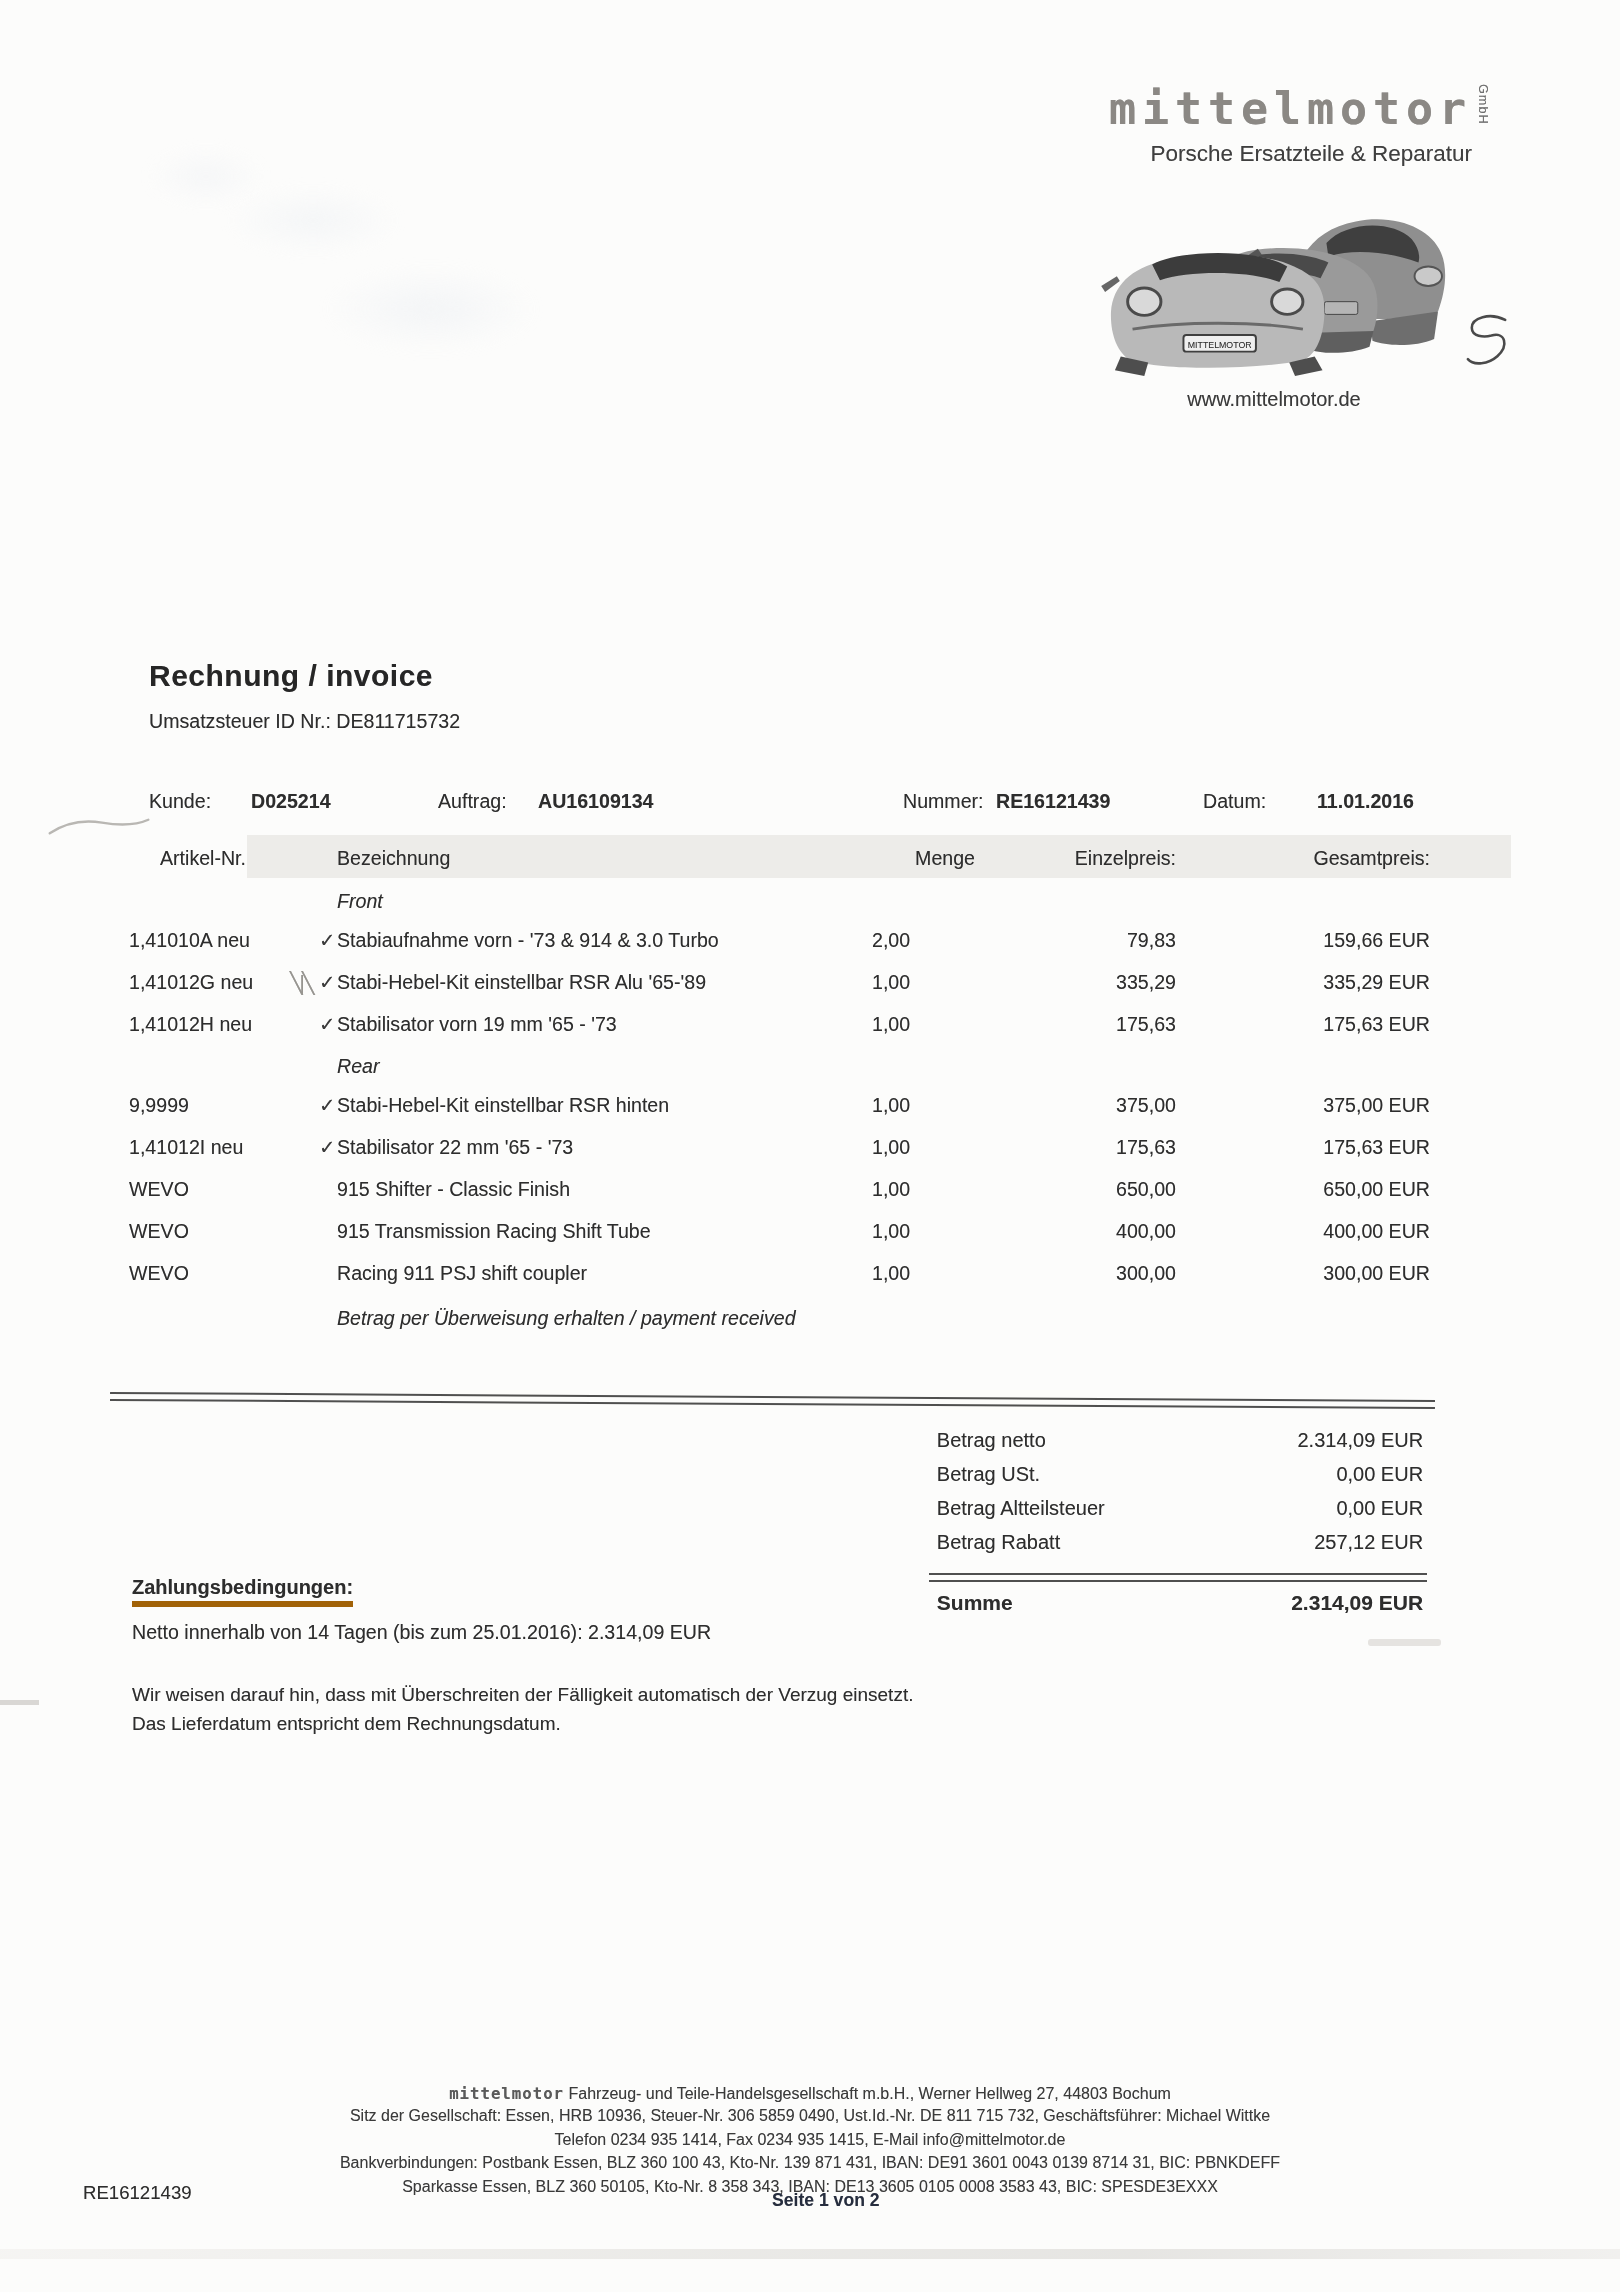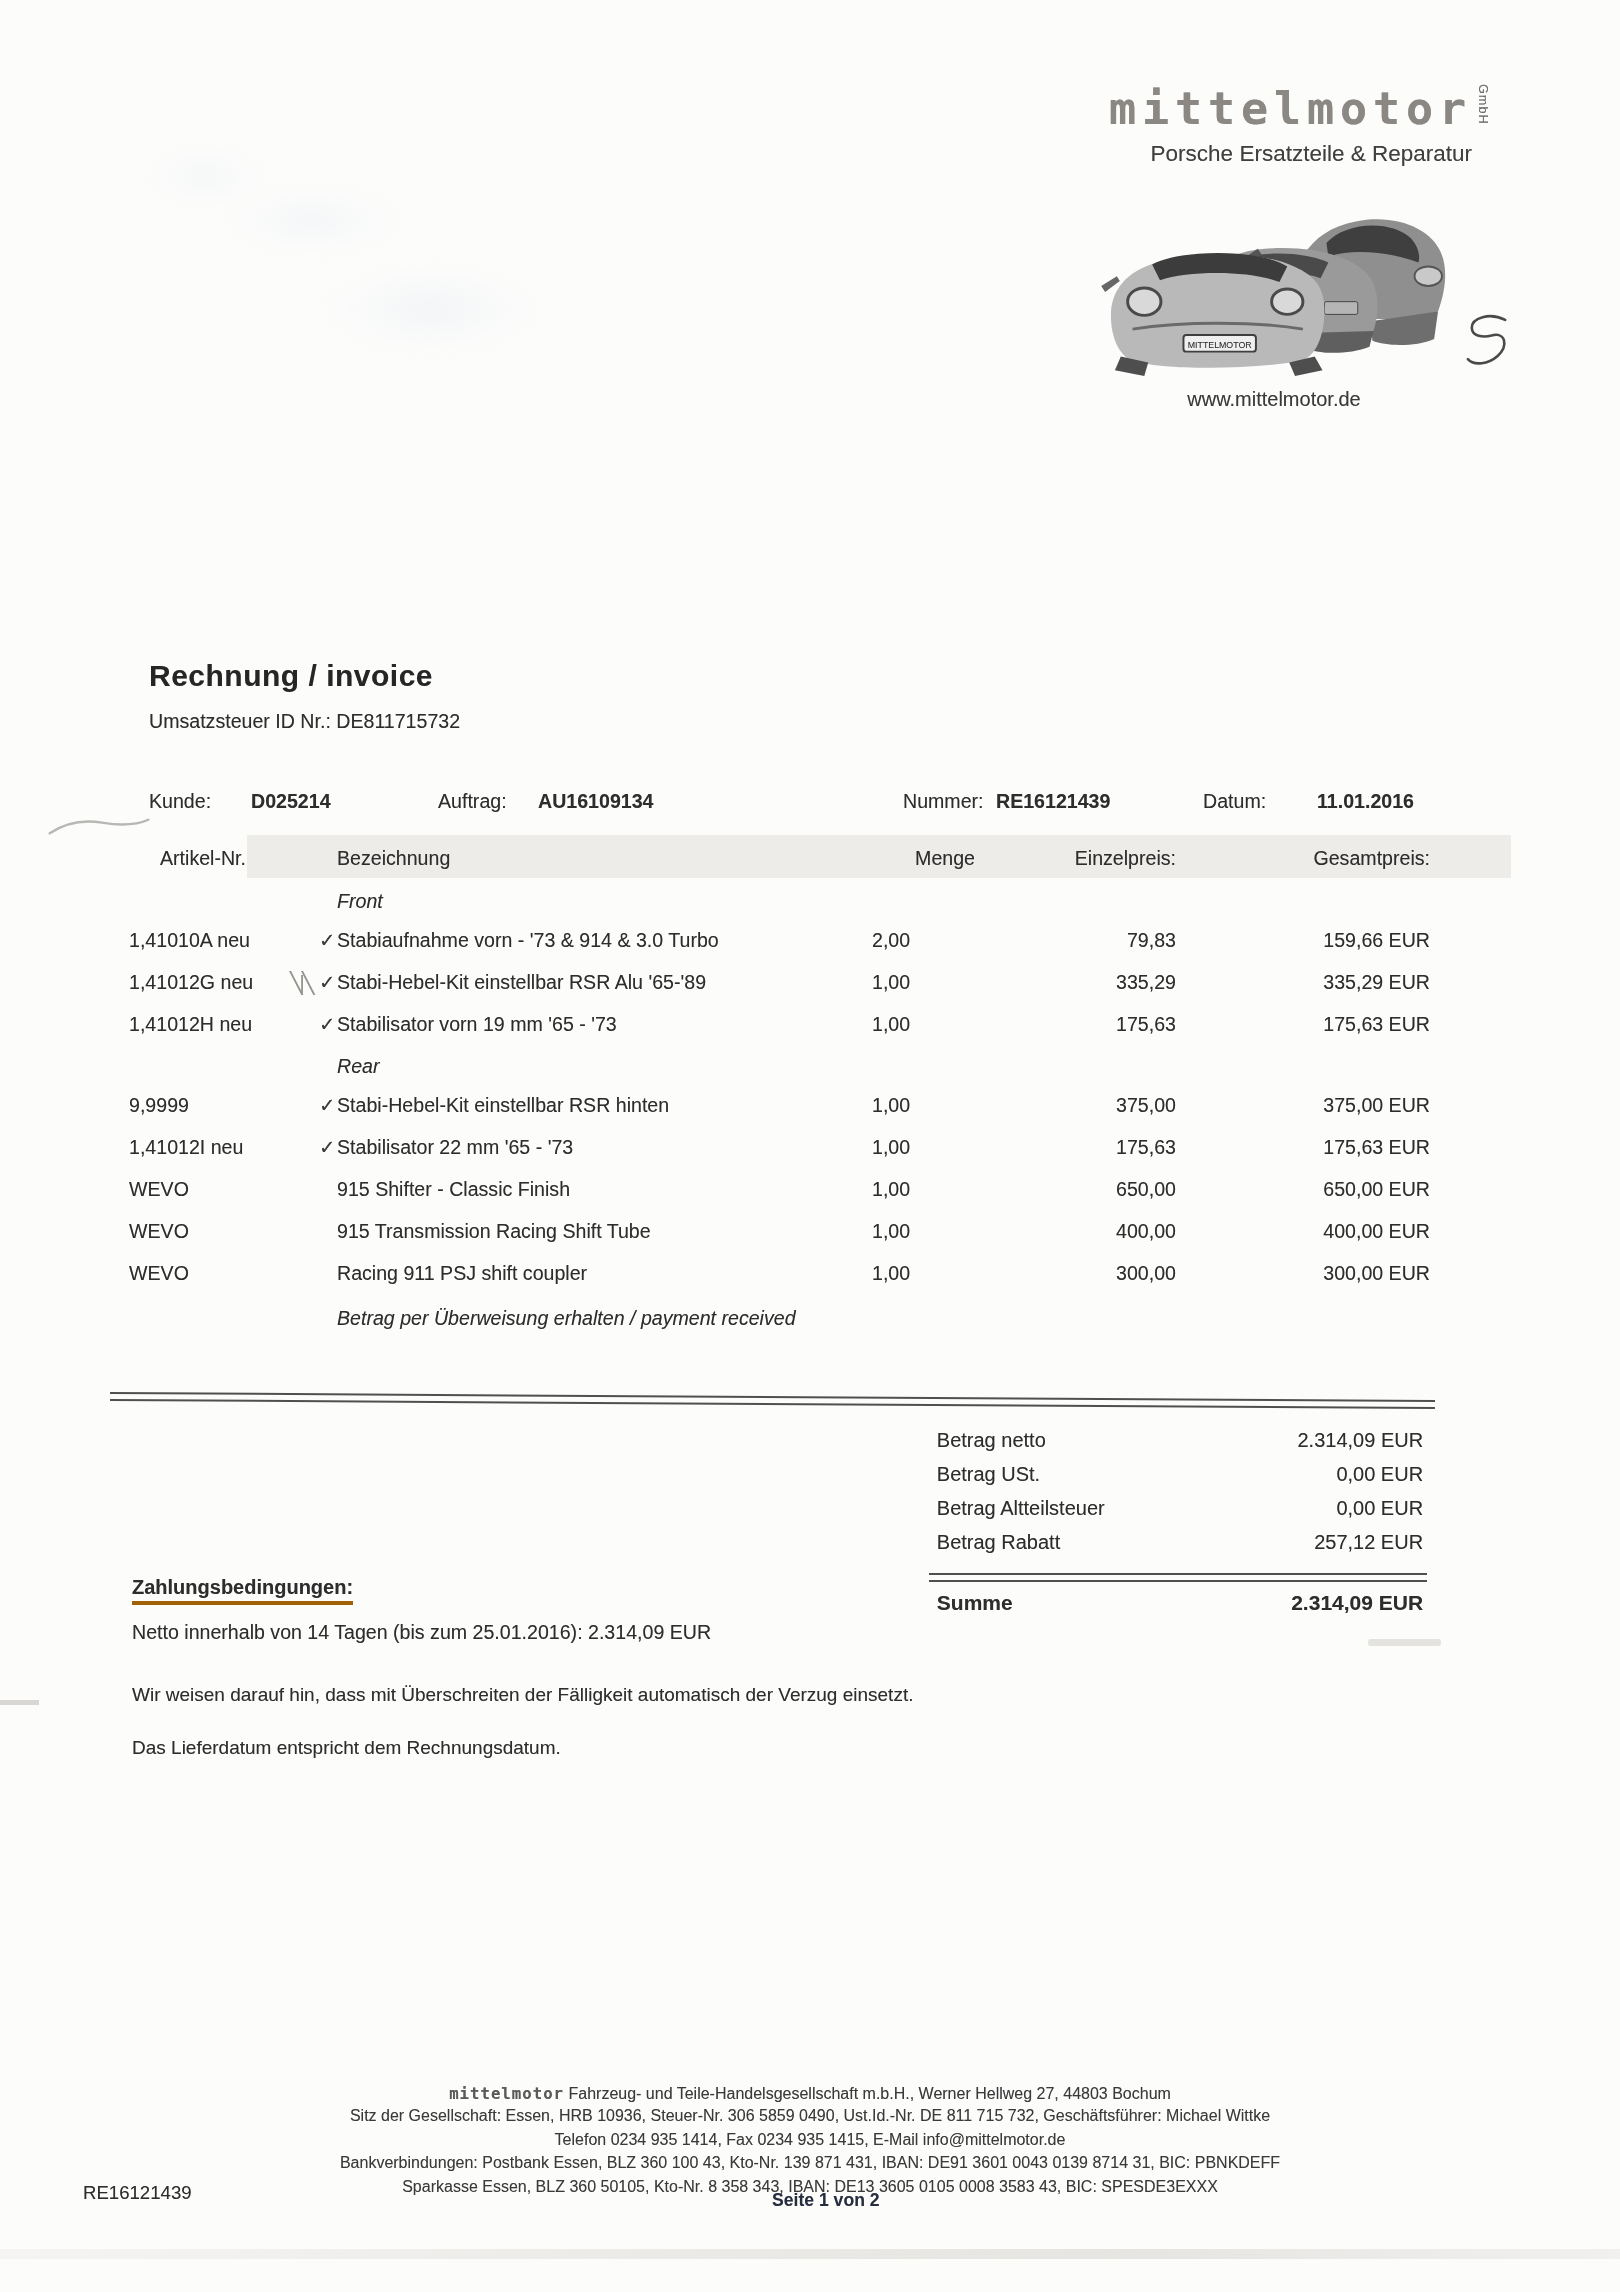--- a/index.html
+++ b/index.html
@@ -66,24 +66,24 @@
   .rule-items{position:absolute;left:110px;top:1396px;width:1325px;transform:rotate(.35deg);}
   
   .totals{position:absolute;left:929px;top:1429px;width:498px;}
   .trow{position:relative;height:34px;font-size:20px;}
   .tlabel{position:absolute;left:7.8px;white-space:nowrap;}
   .tvalue{position:absolute;right:3.9px;white-space:nowrap;}
   .totals-rule{margin-top:7.8px;}
   .summe{margin-top:9.8px;font-weight:bold;font-size:21px;height:37px;}
   
   .pay-heading{position:absolute;left:132px;top:1576px;font-size:20px;font-weight:bold;
-    border-bottom:4px solid #a16207;padding-bottom:2px;}
+    border-bottom:6px solid #a16207;padding-bottom:2px;}
   .pay-terms{position:absolute;left:132px;top:1621px;font-size:19.6px;}
   .pay-note1{position:absolute;left:132px;top:1684px;font-size:19px;}
-  .pay-note2{position:absolute;left:132px;top:1713px;font-size:19px;margin-top:24px;}
+  .pay-note2{position:absolute;left:132px;top:1713px;font-size:19px;}
   
   .f-line{position:absolute;left:0;width:1620px;text-align:center;font-size:16px;color:#3a3a3a;white-space:nowrap;}
   .f1{top:2084px}.f2{top:2107px}.f3{top:2131px}.f4{top:2154px}.f5{top:2178px}
   .f-logo{font-family:"DejaVu Sans Mono",monospace;font-weight:bold;font-size:15.7px;
     letter-spacing:1px;color:#5a5a5a;}
   .doc-ref{position:absolute;left:83px;top:2182px;font-size:18.6px;}
   .page-label{position:absolute;left:772px;top:2190px;font-size:17.6px;color:#0f172a;font-weight:bold;opacity:.9;}
 </style>
 </head>
 <body>

